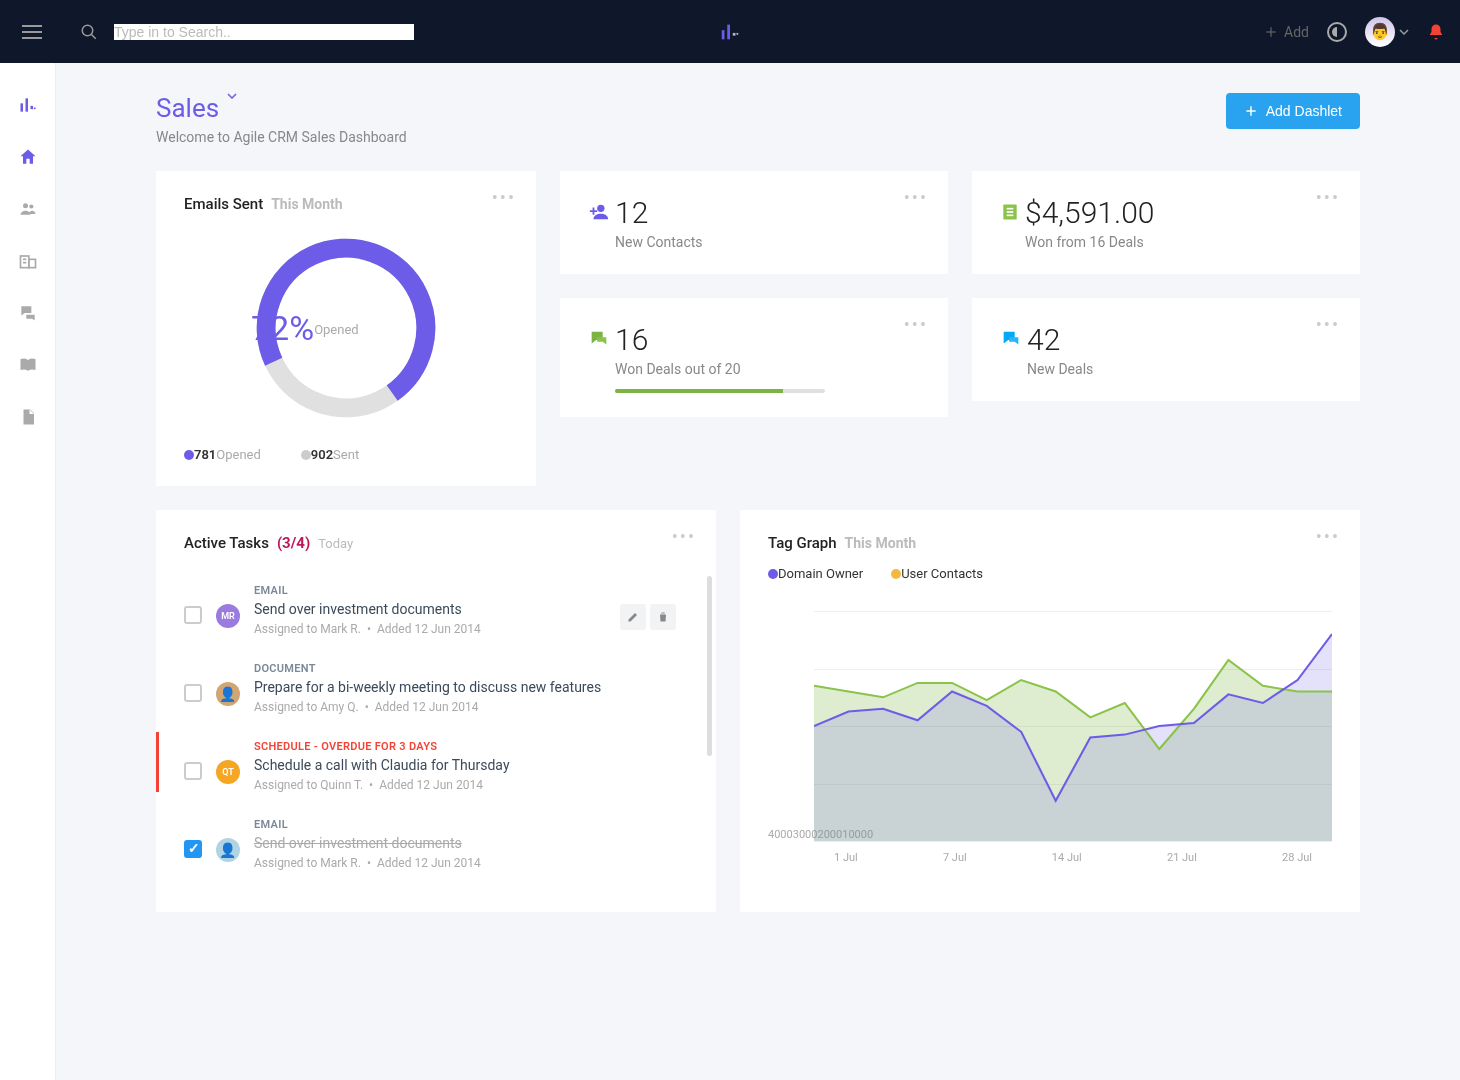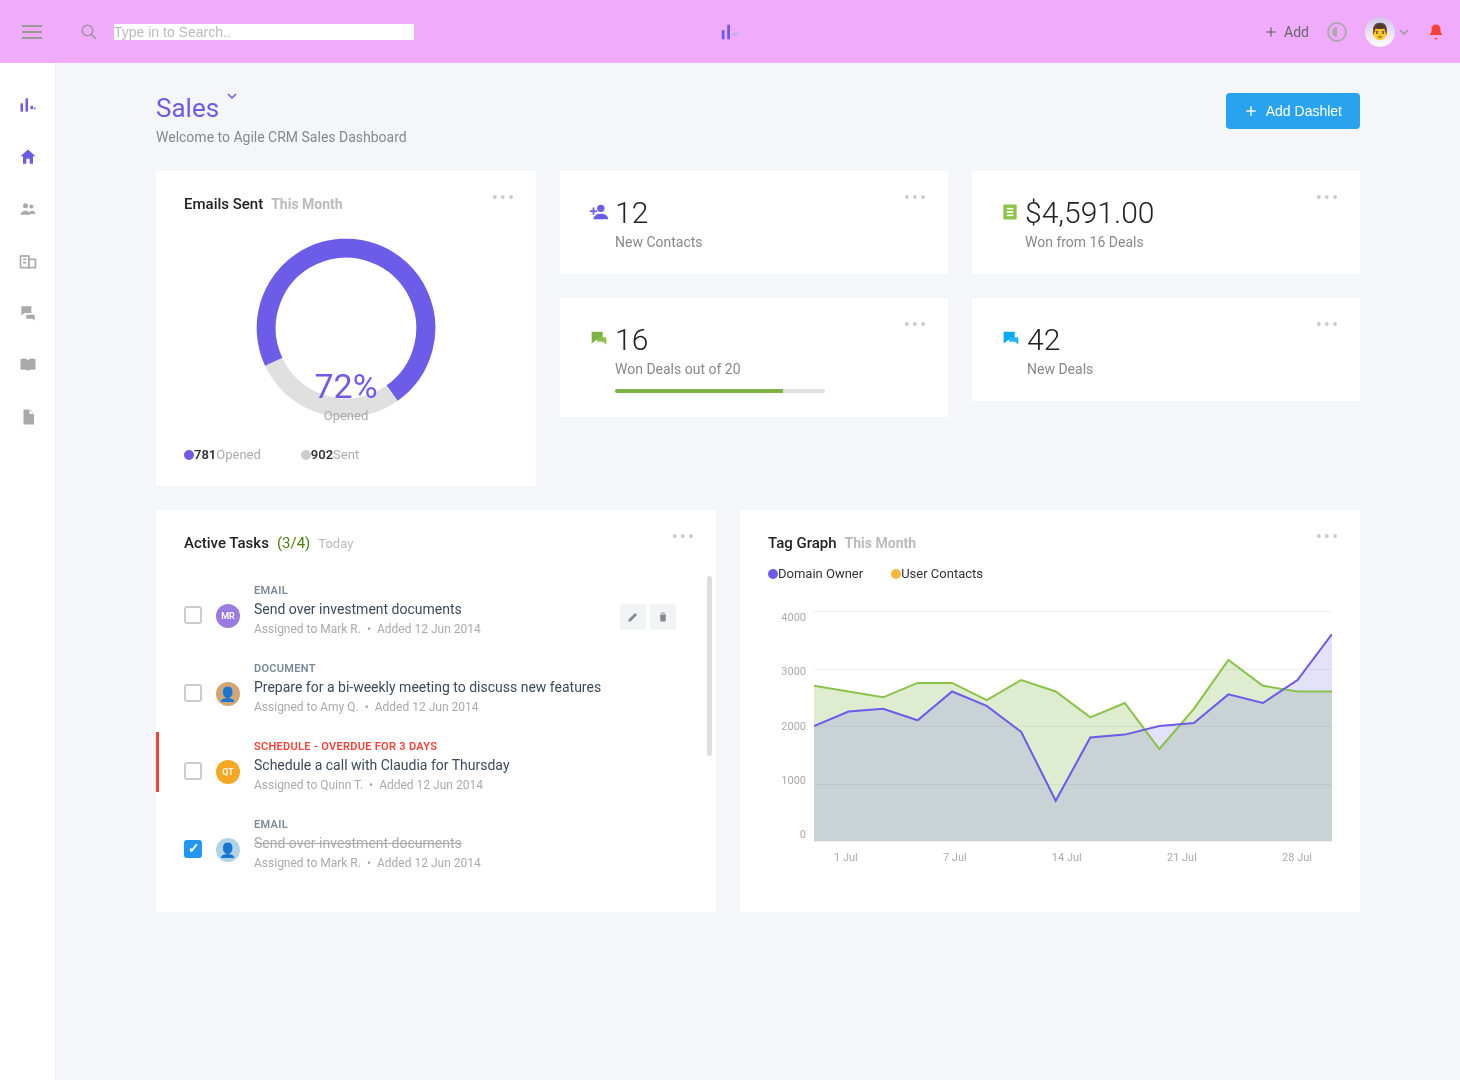--- a/index.html
+++ b/index.html
@@ -8,21 +8,21 @@
     background: #f5f6fa;
     color: #333;
     font-size: 14px;
     width: 1460px;
     height: 1080px;
     overflow: hidden;
   }
   
   .topbar {
     height: 63px;
-    background: #f0abfc;
+    background: #0f172a;
     display: flex;
     align-items: center;
     padding: 0 15px 0 22px;
     position: relative;
     width: 1460px;
   }
   .menu-icon { color: #999; cursor: pointer; margin-right: 38px; }
   .search-icon { color: #999; margin-right: 16px; }
   .search-input {
     border: none;
@@ -83,42 +83,42 @@
   .card-title { font-size: 15px; color: #222; font-weight: 500; display:flex;align-items:baseline;gap:8px;}
   .card-subtitle { color: #bbb; font-weight: 700; font-size: 14px;}
   .card-menu { position: absolute; top: 16px; right: 20px; color: #ccc; cursor: pointer; font-size: 18px; letter-spacing:2px;}
 
   
   .donut-wrap { display:flex;align-items:center;justify-content:center;margin:20px 0 24px;}
   .donut { position: relative; width: 190px; height: 190px; }
   .donut svg { width: 100%; height: 100%; transform: rotate(155deg); }
   .donut-bg { fill: none; stroke: #e0e0e0; stroke-width: 10; }
   .donut-fg { fill: none; stroke: #6c5ce7; stroke-width: 10; stroke-linecap: butt; }
-  .donut-center { position:absolute; inset:0; display:flex;flex-direction:column;align-items:center;justify-content:flex-end;}
+  .donut-center { position:absolute; inset:0; display:flex;align-items:center;justify-content:flex-start;}
   .donut-pct { font-size: 34px; color: #6c5ce7; }
   .donut-label { font-size: 13px; color: #aaa; margin-top: 2px; }
   .legend { display: flex; gap: 40px; margin-top: 10px; font-size:13px;}
   .legend-item { display:flex;align-items:center;gap:0;}
   .legend-dot { width: 10px; height: 10px; border-radius: 50%; }
   .legend-val { font-weight: 600; color:#333;}
   .legend-lbl { color: #aaa; }
 
   
   .stat-card { display:flex; gap: 5px; align-items:flex-start; }
   .stat-icon { margin-top:6px; }
   .stat-val { font-size: 30px; color:#222; font-weight:300;}
   .stat-label { color:#888; font-size:14px; margin-top:4px;}
   .progress { width: 210px; height: 4px; background:#e0e0e0; margin-top:12px; border-radius:2px;overflow:hidden;}
   .progress-fill { height:100%; background:#7cb342;}
 
   
   .bottom-row { display:grid; grid-template-columns: 560px 1fr; gap:24px;}
   .tasks-card { padding: 24px 0 24px 28px; }
   .tasks-header { display:flex;align-items:baseline;gap:8px;font-size:15px;color:#222;font-weight:500;margin-bottom:24px;padding-right:28px;}
-  .tasks-count { color:#4d7c0f;font-weight:400;}
+  .tasks-count { color:#be185d;font-weight:700;}
   .tasks-sub { color:#bbb;font-weight:400;font-size:13px;}
   .task-list { position: relative; }
   .task-scroll-indicator { position:absolute; right:4px; top:0; height:180px; width:5px; background:#ddd; border-radius:3px;}
   .task { display:flex; align-items:flex-start; gap:14px; padding: 8px 40px 18px 0; position:relative;}
   .task.overdue::before { content:""; position:absolute; left:-28px; top:0; bottom:18px; width:3px; background:#f44336;}
   .task-check { width:18px;height:18px;border:2px solid #ccc;border-radius:3px;flex-shrink:0;margin-top:22px;cursor:pointer;background:#fff;}
   .task-check.checked { background:#2196f3;border-color:#2196f3;position:relative;}
   .task-check.checked::after { content:"✓";color:#fff;position:absolute;left:2px;top:-2px;font-size:14px;font-weight:bold;}
   .task-avatar { width:24px;height:24px;border-radius:50%;display:flex;align-items:center;justify-content:center;font-size:9px;color:#fff;font-weight:600;flex-shrink:0;margin-top:20px;}
   .task-body { flex:1;}
@@ -128,21 +128,21 @@
   .task-title.done { text-decoration: line-through; color:#aaa;}
   .task-meta { font-size:12px;color:#aaa;margin-top:5px;}
   .task-meta .dot { margin: 0 6px;}
   .task-actions { display:flex;gap:4px;margin-top:20px;}
   .task-action { width:26px;height:26px;background:#f1f3f5;display:flex;align-items:center;justify-content:center;border-radius:3px;cursor:pointer;color:#888;}
 
   
   .tag-card { padding:24px 28px;}
   .graph-legend { display:flex;gap:28px;margin-top:14px;font-size:13px;}
   .chart-wrap { margin-top:30px; position:relative; height:260px;}
-  .y-axis { position:absolute; left:0; top:0; bottom:30px; width:46px; display:flex;flex-direction:column;justify-content:space-between;align-items:flex-end;font-size:11px;color:#aaa;padding-right:8px;padding-bottom:0;}
+  .y-axis { position:absolute; left:0; top:0; bottom:30px; width:46px; display:flex;justify-content:space-between;align-items:flex-end;font-size:11px;color:#aaa;padding-right:8px;padding-bottom:0;}
   .grid { position:absolute; left:46px; right:0; top:0; bottom:30px;}
   .grid-line { position:absolute;left:0;right:0;height:1px;background:#eee;}
   .x-axis { position:absolute; left:46px; right:0; bottom:0; height:20px; display:flex;justify-content:space-between;font-size:11px;color:#aaa;padding:0 20px;}
   svg.chart { position:absolute;left:46px;right:0;top:0;bottom:30px;width:calc(100% - 46px);height:calc(100% - 30px);}
   .area1 { fill: rgba(108,92,231,0.18); stroke:none;}
   .area2 { fill: rgba(124,179,66,0.25); stroke:none;}
   .line1 { fill:none; stroke:#6c5ce7; stroke-width:2;}
   .line2 { fill:none; stroke:#8bc34a; stroke-width:2;}
 
   svg { display:block; }

